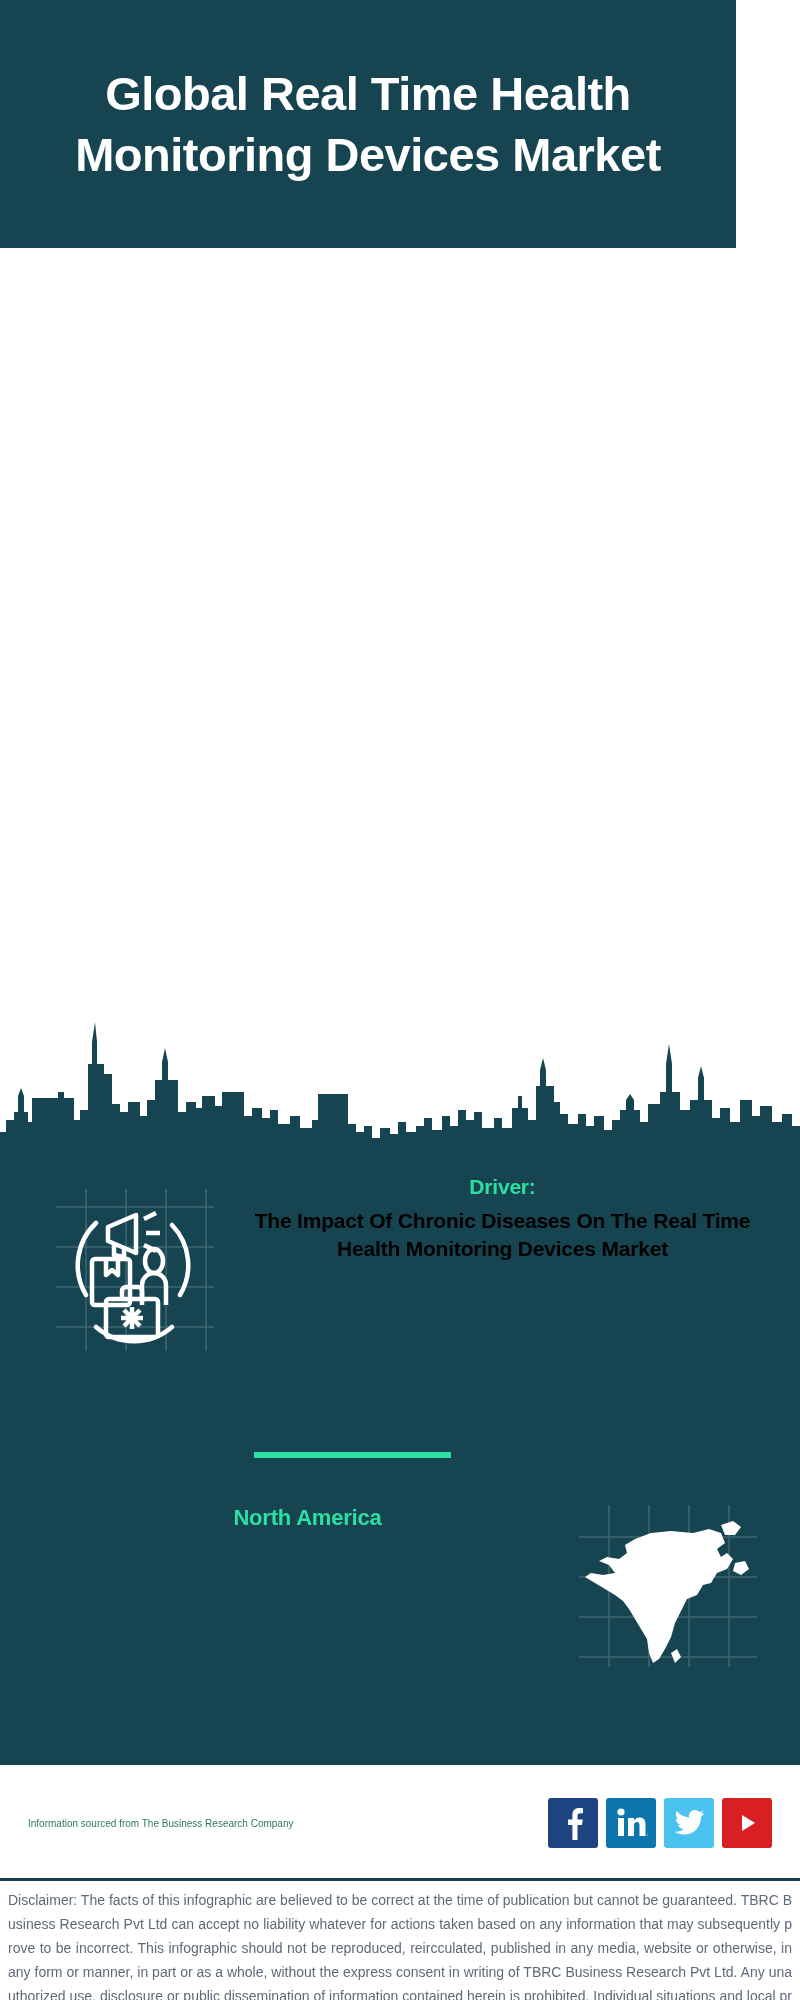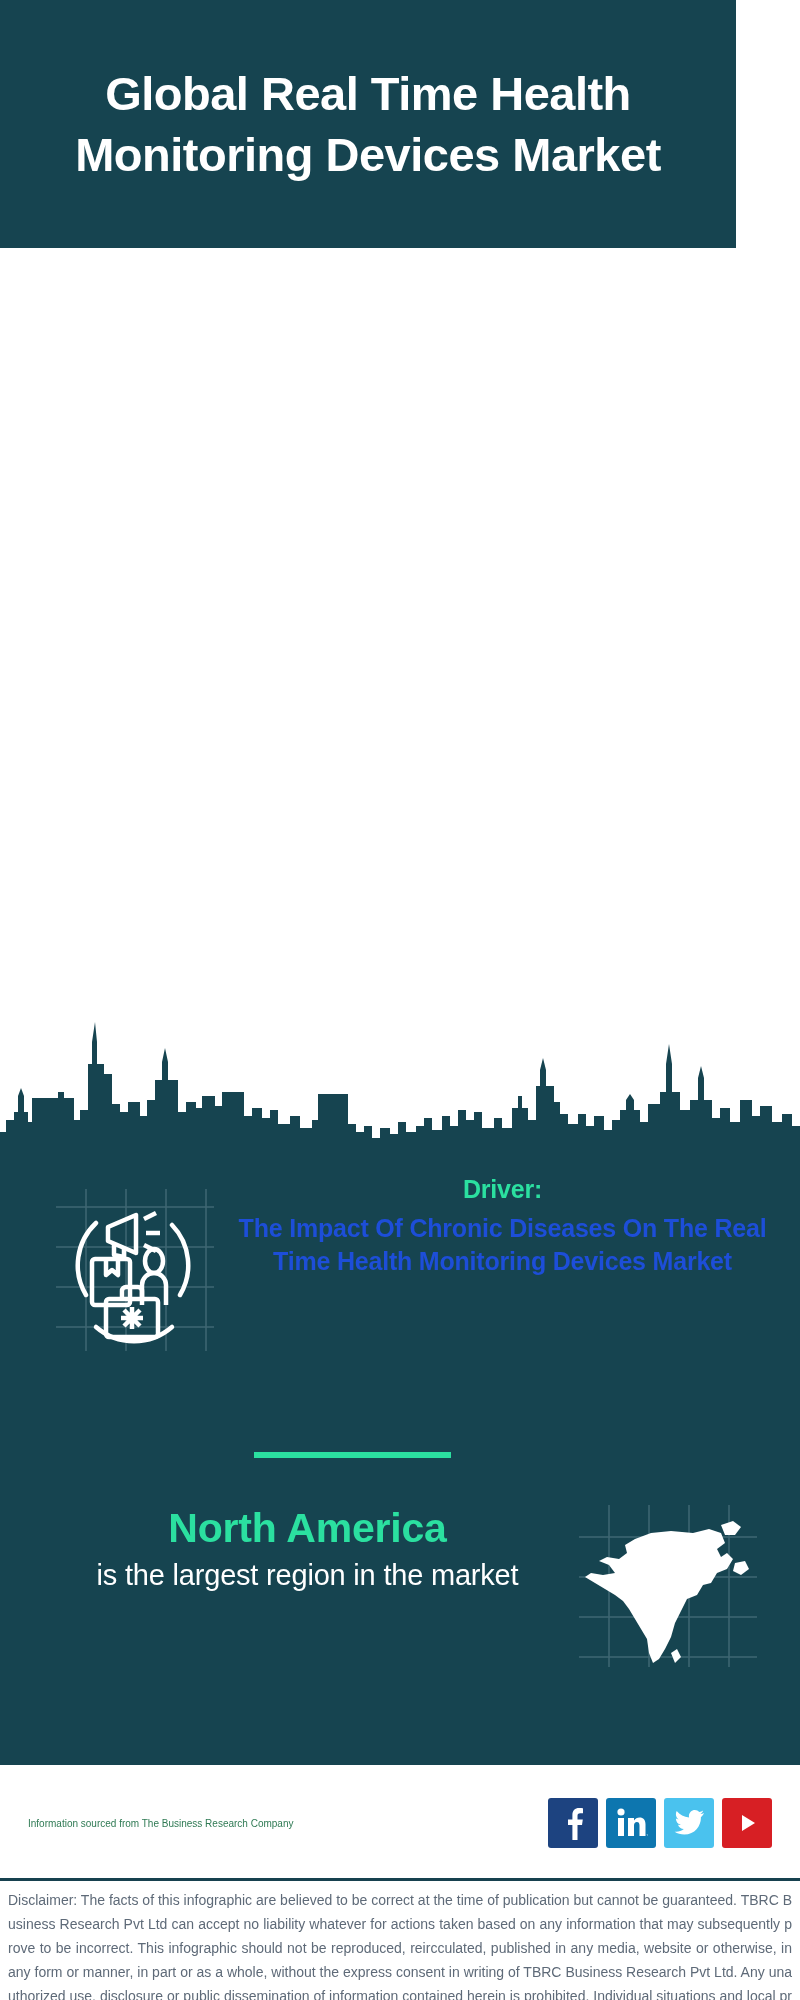--- a/index.html
+++ b/index.html
@@ -146,28 +146,28 @@
     margin-top: 10px;
   }
   .driver-text {
     flex: 1;
     text-align: center;
     padding-right: 30px;
     padding-left: 6px;
   }
   .driver-heading {
     color: #2be0a0;
-    font-size: 25px;
+    font-size: 21px;
     font-weight: bold;
     margin-bottom: 8px;
     letter-spacing: -0.2px;
   }
   .driver-body {
-    color: #1d4ed8;
-    font-size: 25px;
+    color: #000000;
+    font-size: 21px;
     font-weight: bold;
     line-height: 1.32;
     letter-spacing: -0.2px;
   }
 
   
   .mint-divider {
     position: absolute;
     top: 1452px;
     left: 254px;
@@ -187,21 +187,21 @@
     padding: 0 40px;
     box-sizing: border-box;
   }
   .region-text {
     flex: 1;
     text-align: center;
     padding-top: 10px;
   }
   .region-heading {
     color: #2be0a0;
-    font-size: 41px;
+    font-size: 22px;
     font-weight: bold;
     letter-spacing: -0.2px;
     margin-bottom: 4px;
   }
   .region-body {
     color: #ffffff;
     font-size: 29px;
     line-height: 1.32;
     letter-spacing: -0.2px;
   }
@@ -383,21 +383,20 @@
     <div class="driver-heading">Driver:</div>
     <div class="driver-body">The Impact Of Chronic Diseases On The Real Time Health Monitoring Devices Market</div>
   </div>
 </div>
 
 <div class="mint-divider"></div>
 
 <div class="region-row">
   <div class="region-text">
     <div class="region-heading">North America</div>
-    <div class="region-body">is the largest region in the market</div>
   </div>
   <div class="region-map">
     <svg width="185" height="165" viewBox="0 0 185 165">
       <g stroke="#3f6773" stroke-width="1.5" fill="none">
         <path d="M4 34 H182 M4 74 H182 M4 114 H182 M4 154 H182"></path>
         <path d="M34 2 V164 M74 2 V164 M114 2 V164 M154 2 V164"></path>
       </g>
       <g fill="#ffffff">
         <path d="M60 36 L76 30 L96 28 L118 30 L134 26 L146 30 L150 40 L142 46 L146 54 L152 50 L158 56
                  L152 66 L142 70 L136 80 L128 82 L122 92 L112 96 L106 108 L100 120 L96 134 L90 146

